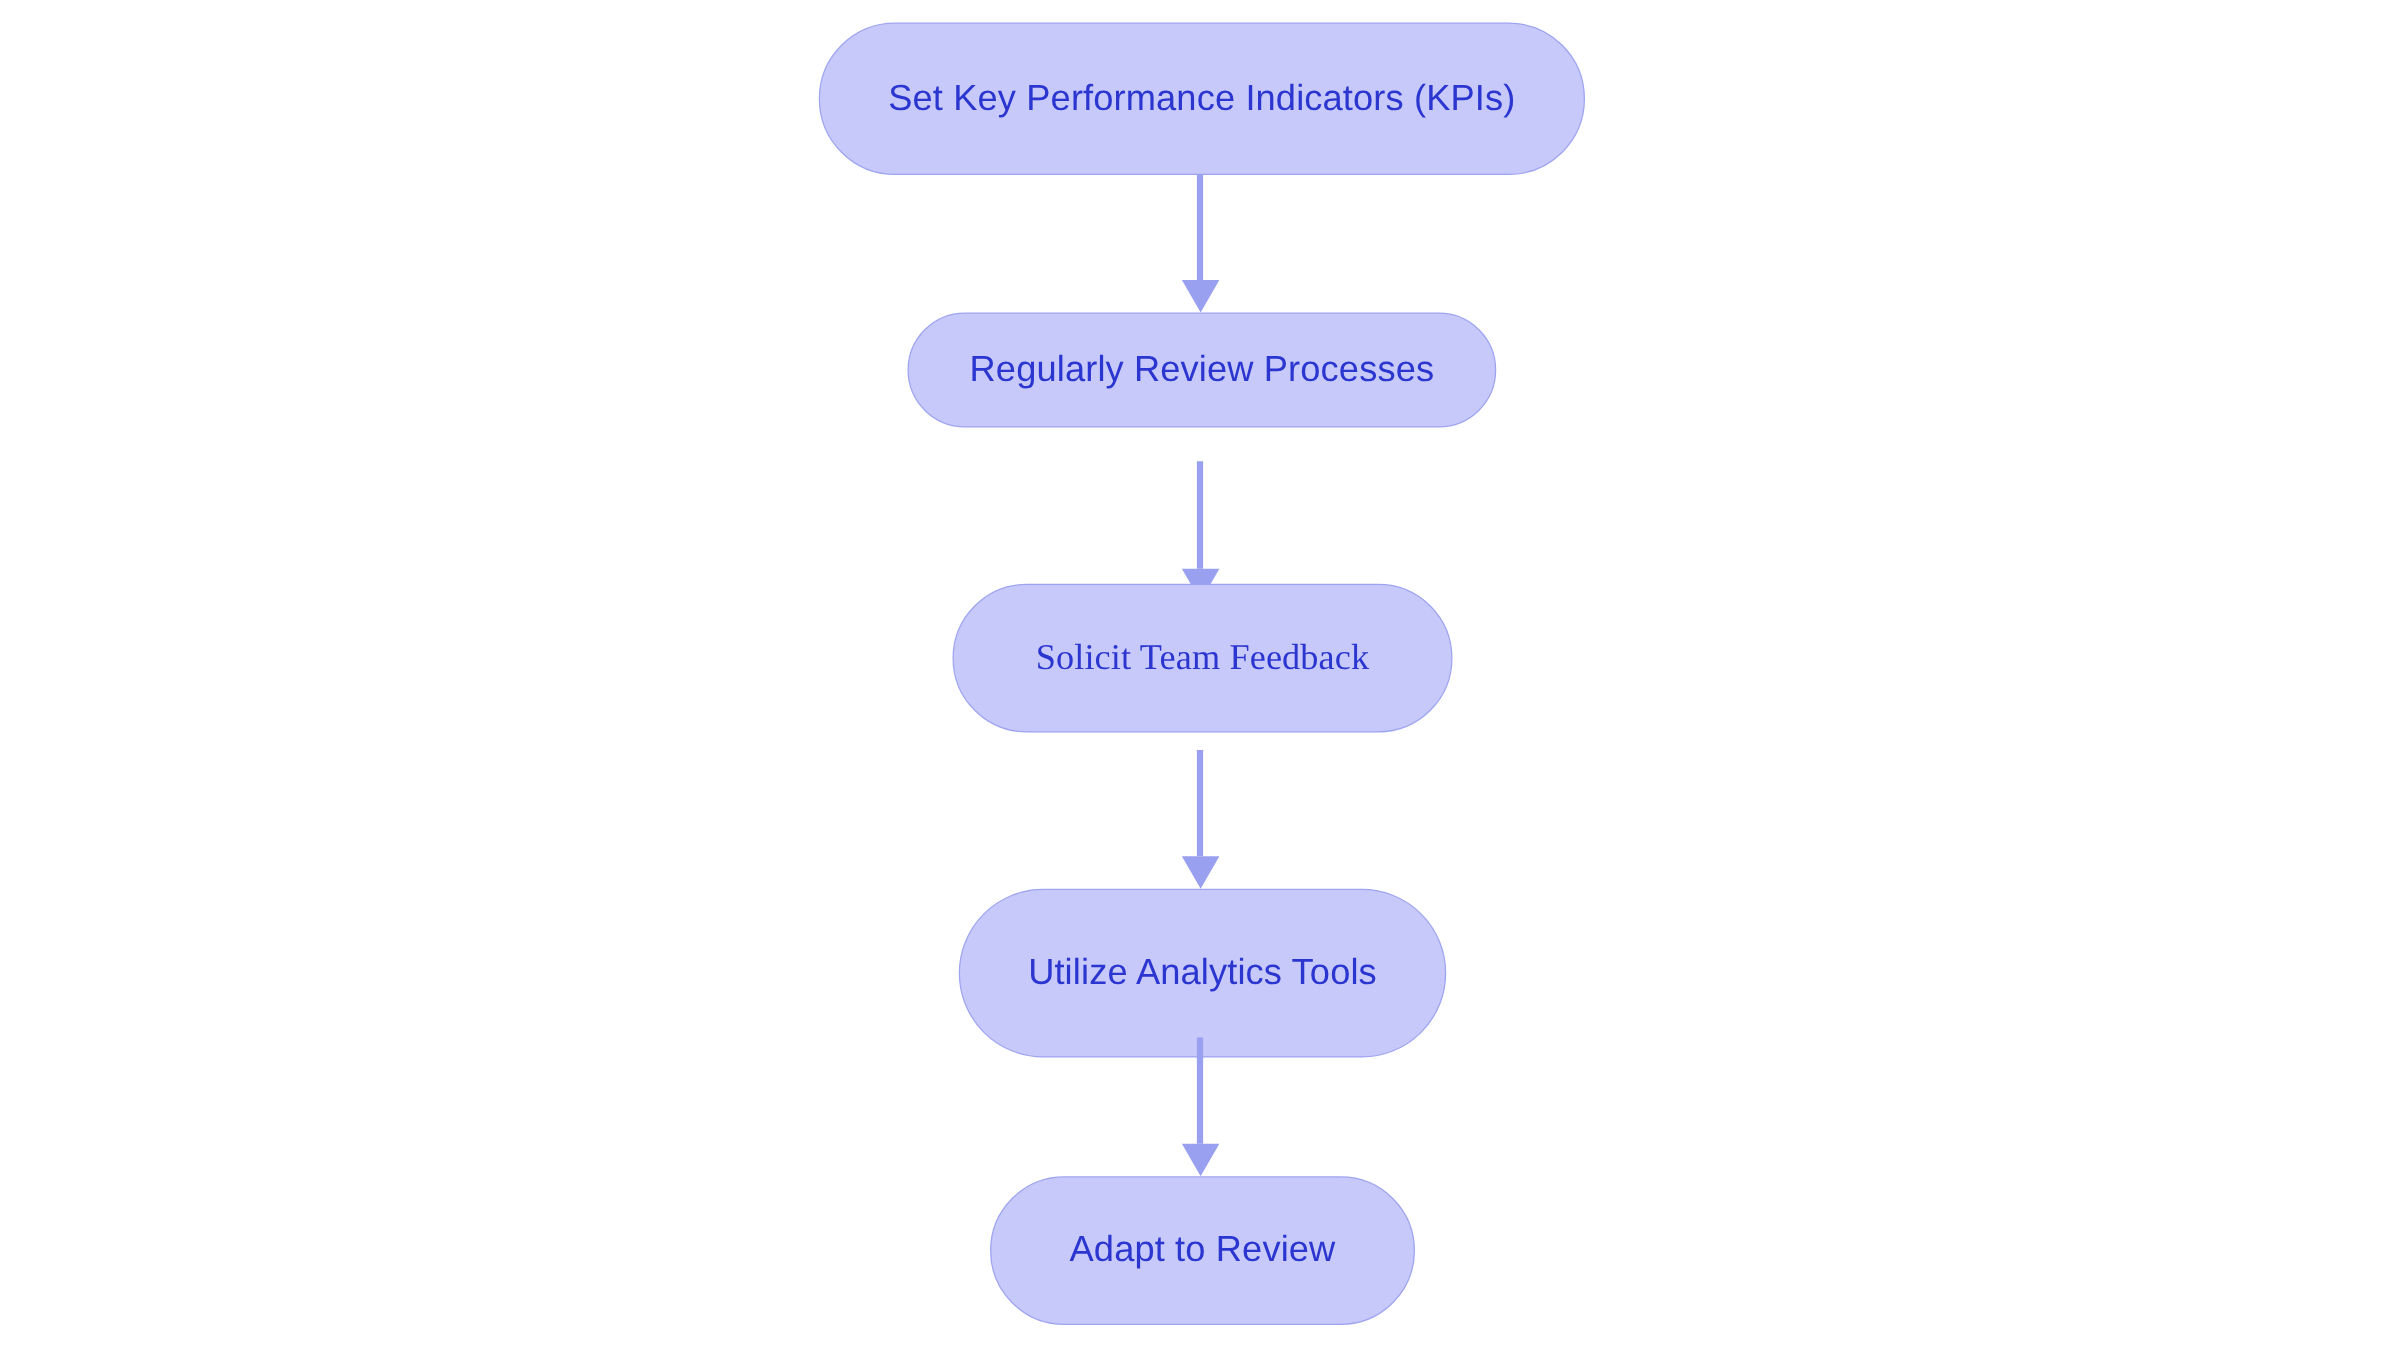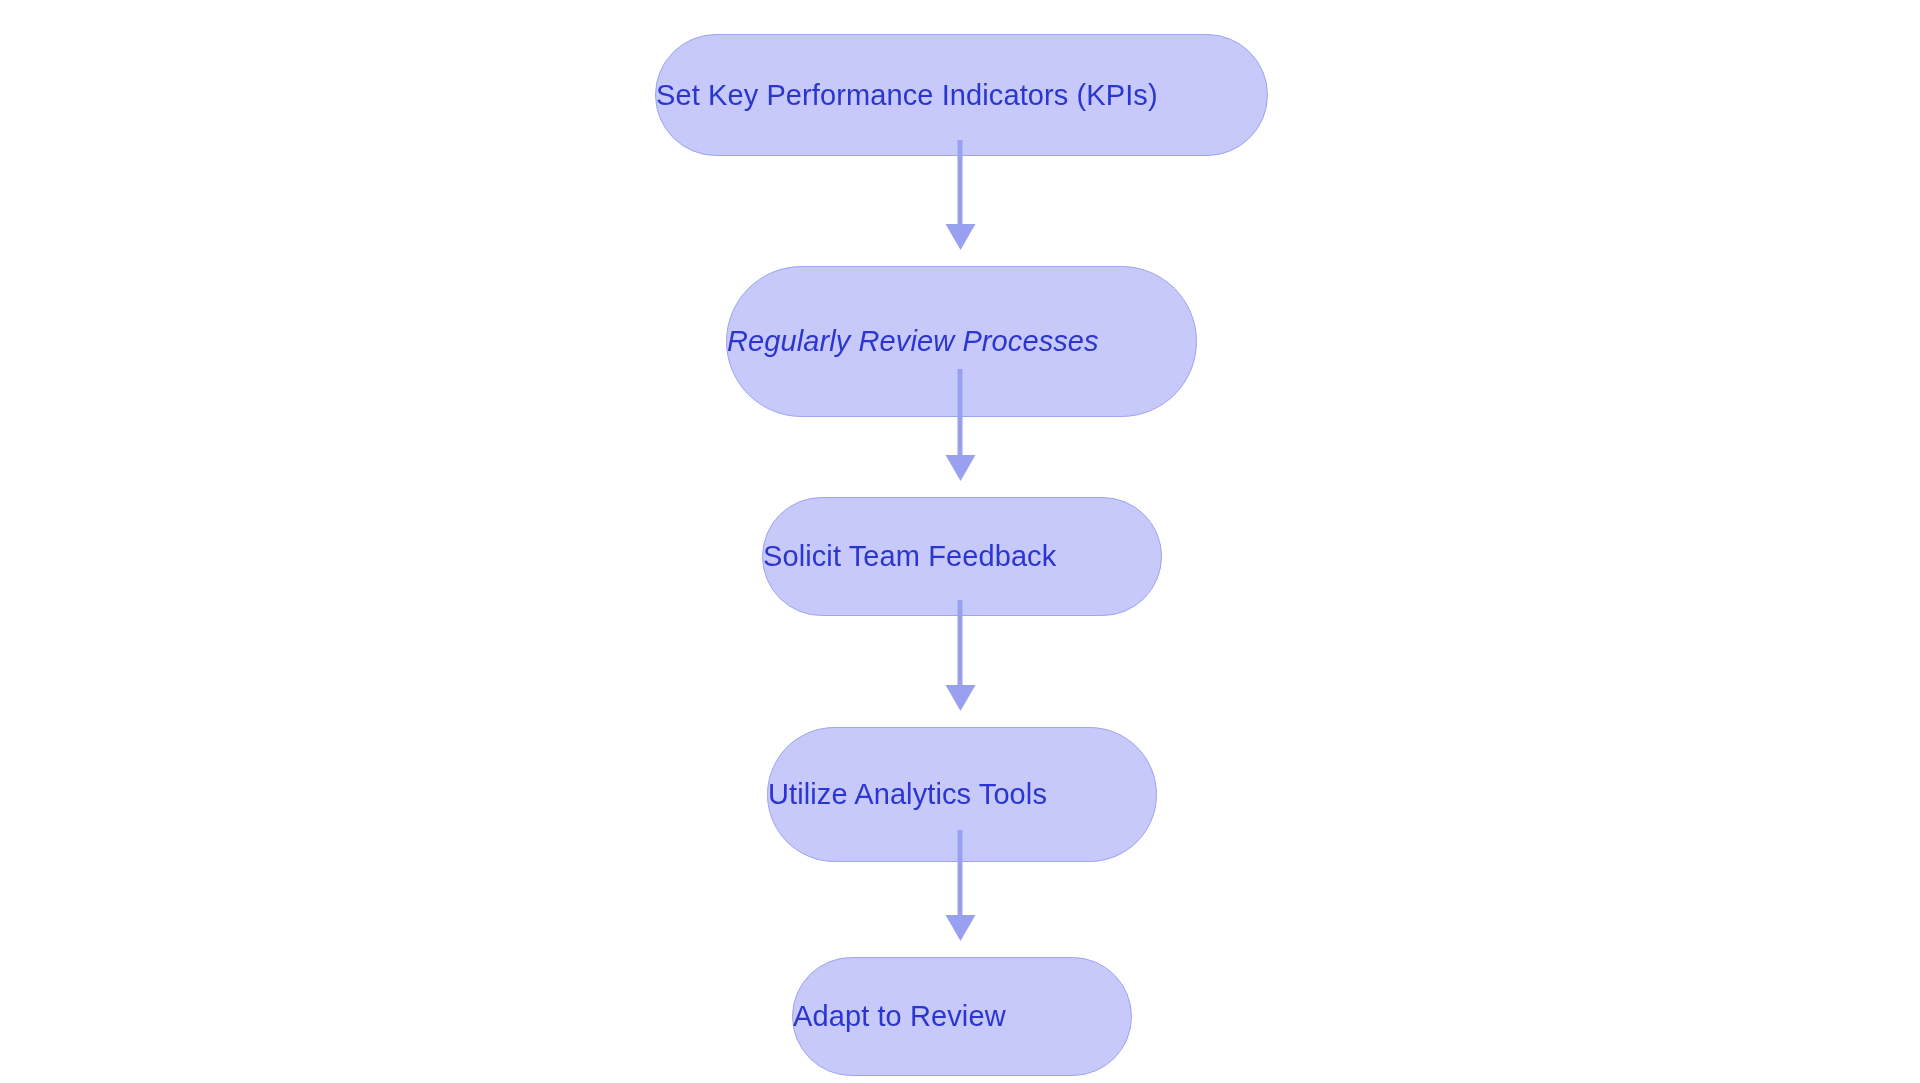--- a/index.html
+++ b/index.html
@@ -20,45 +20,45 @@
     width: 1920px;
     height: 1083px;
     background: #ffffff;
   }
 
   .flow-node {
     position: absolute;
     box-sizing: border-box;
     display: flex;
     align-items: center;
+    justify-content: center;
     background: #c6c9f9;
     border: 1.6px solid #9ea4f0;
     border-radius: 999px;
     color: #2b35d0;
     font-size: 29px;
     font-weight: 400;
     letter-spacing: 0.1px;
     line-height: 1;
     white-space: nowrap;
     user-select: none;
-    margin-top: 16px;
   }
 
   .flow-node .node-label {
     display: block;
     color: #2b35d0;
     font-size: 29px;
     line-height: 1;
     white-space: nowrap;
   }
 
   
   .node-0 { left: 655px;  top: 18px;  width: 613px; height: 122px; }
-  .node-1 { left: 726px;  top: 250px; width: 471px; height: 151px; font-style: italic; }
-  .node-2 { left: 762px;  top: 481px; width: 400px; height: 119px; }
+  .node-1 { left: 726px;  top: 250px; width: 471px; height: 92px; }
+  .node-2 { left: 762px;  top: 467px; width: 400px; height: 119px; font-family: Liberation Serif, serif; }
   .node-3 { left: 767px;  top: 711px; width: 390px; height: 135px; }
   .node-4 { left: 792px;  top: 941px; width: 340px; height: 119px; }
 
   
   .flow-connector {
     position: absolute;
     left: 960px;
     width: 5px;
     transform: translateX(-50%);
     pointer-events: none;

